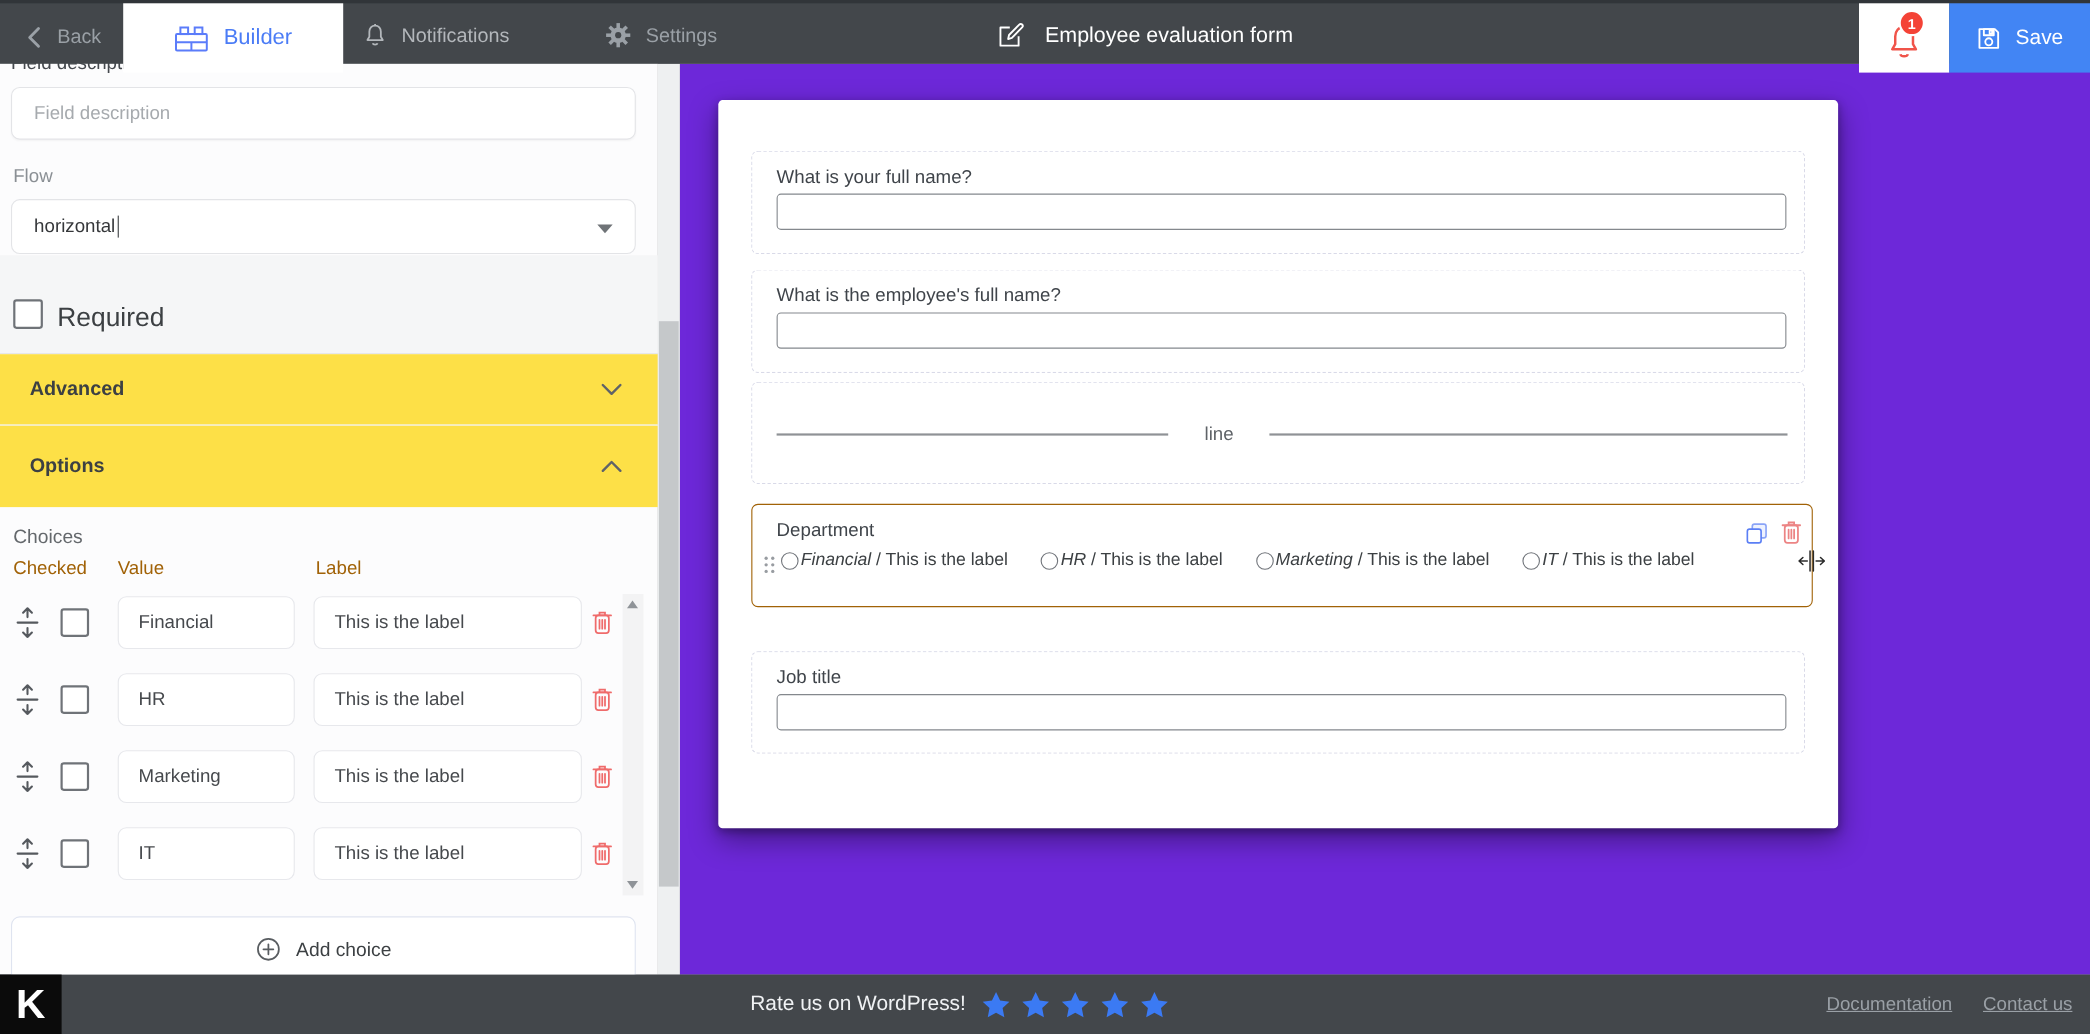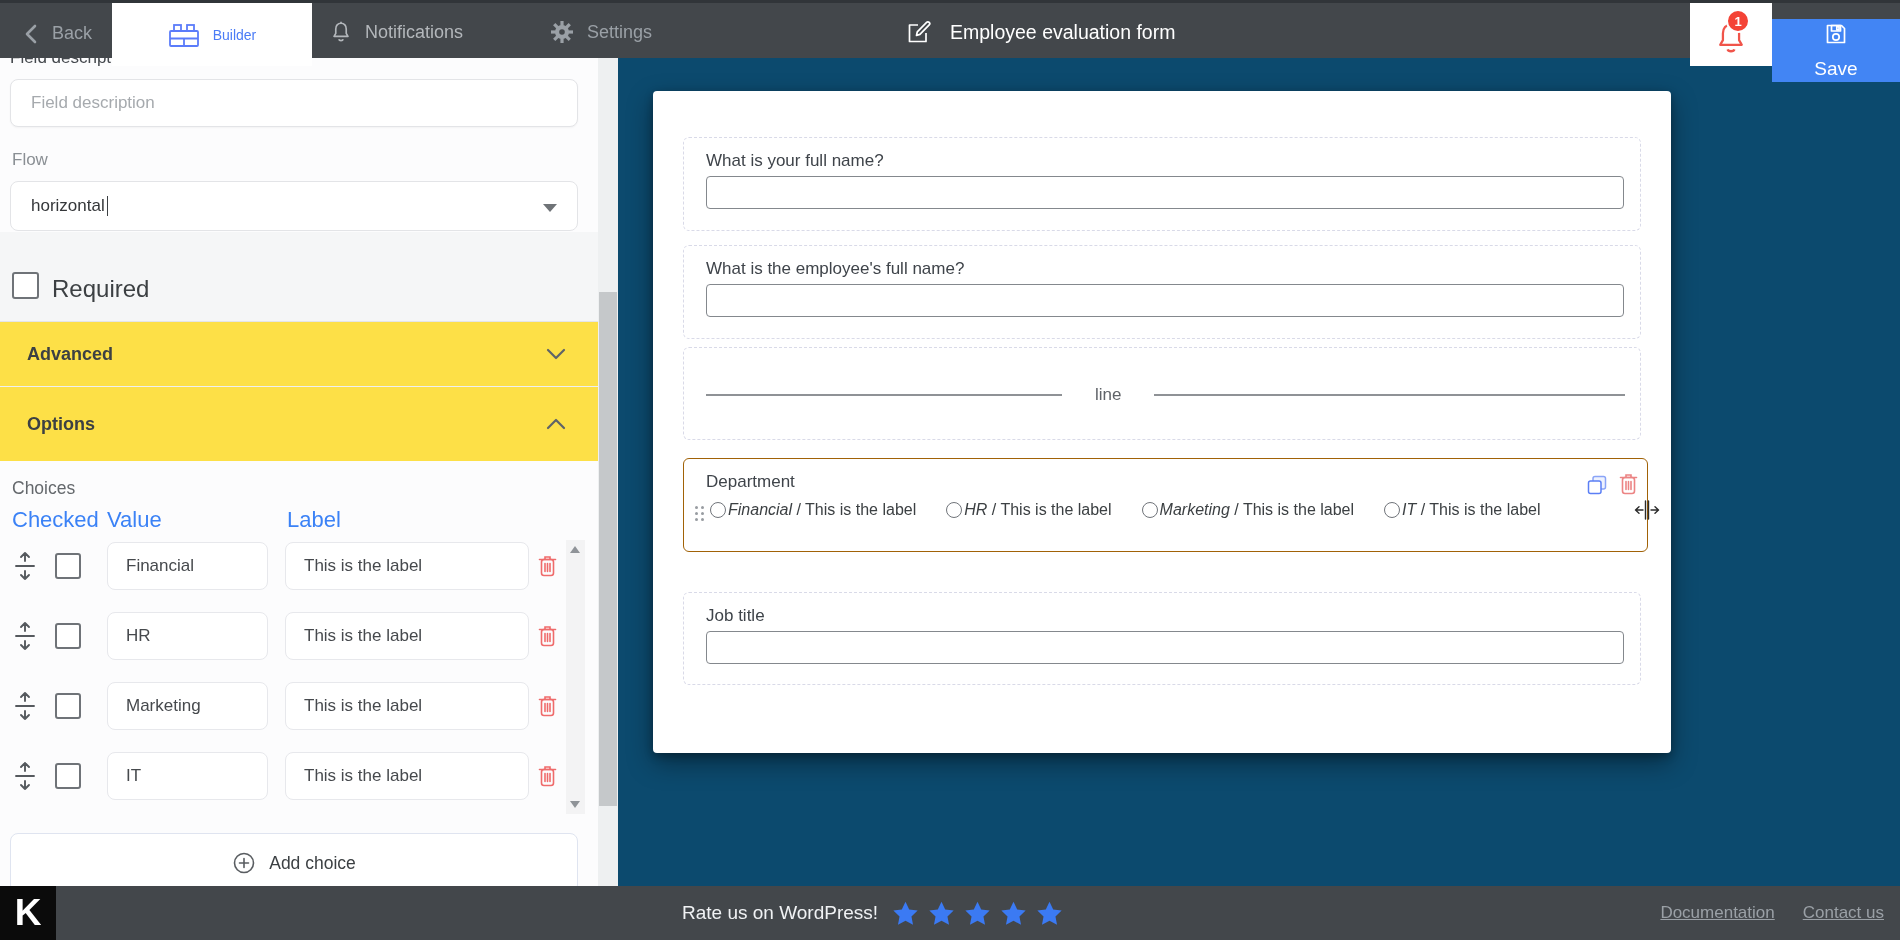--- a/index.html
+++ b/index.html
@@ -6,32 +6,32 @@
   .app{position:relative;width:1900px;height:940px;overflow:hidden;
        font-family:"Liberation Sans",sans-serif;background:#9c9ea0;}
 
   
   .topbar{position:absolute;left:0;top:0;width:1900px;height:58px;background:#43474b;
           border-top:3px solid #313539;box-sizing:border-box;z-index:30;}
   .back-btn{position:absolute;left:22px;top:3px;height:55px;display:flex;align-items:center;gap:12px;
             color:#9aa0a6;font-size:18px;cursor:pointer;}
   .tab{position:absolute;top:0;height:58px;display:flex;align-items:center;gap:13px;cursor:pointer;}
   .tab-builder{left:112px;width:200px;height:63px;background:#ffffff;justify-content:center;
-               color:#4b7cf6;font-size:14px;}
+               color:#4b7cf6;font-size:20px;}
   .tab-notifications{left:330px;color:#b3b7bb;font-size:18px;}
   .tab-settings{left:550px;color:#9aa0a6;font-size:18px;}
   .title-group{position:absolute;left:905px;top:0;height:58px;display:flex;align-items:center;gap:17px;
                color:#ffffff;font-size:19.5px;}
   .bell-box{position:absolute;left:1690px;top:0;width:82px;height:63px;background:#ffffff;cursor:pointer;}
   .bell-box svg{position:absolute;left:24px;top:16px;}
   .badge{position:absolute;left:36px;top:6px;width:24px;height:24px;border-radius:50%;
          background:#f44336;border:2px solid #fff;box-sizing:border-box;color:#fff;font-size:13px;
          font-weight:bold;display:flex;align-items:center;justify-content:center;}
-  .save-btn{position:absolute;left:1772px;top:16px;width:128px;height:63px;background:#4285f4;color:#fff;
-            display:flex;align-items:center;justify-content:center;gap:12px;font-size:19px;cursor:pointer;flex-direction:column;}
+  .save-btn{position:absolute;left:1772px;top:0;width:128px;height:63px;background:#4285f4;color:#fff;
+            display:flex;align-items:center;justify-content:center;gap:12px;font-size:19px;cursor:pointer;}
 
   
   .sidebar{position:absolute;left:0;top:0;width:598px;height:886px;background:#fcfcfd;z-index:10;}
   .clipped-label{position:absolute;left:10px;top:48px;font-size:17px;color:#45494e;}
   .sb-input{position:absolute;left:10px;top:79px;width:568px;height:48px;box-sizing:border-box;
             border:1px solid #e3e4e7;border-radius:8px;padding:0 20px;font-size:17px;color:#3c4043;
             font-family:"Liberation Sans",sans-serif;background:#fff;box-shadow:0 1px 2px rgba(0,0,0,.04);}
   .sb-input::placeholder{color:#a6aaae;opacity:1;}
   .flow-label{position:absolute;left:12px;top:150px;font-size:17px;color:#8a8f94;}
   .flow-select{position:absolute;left:10px;top:181px;width:568px;height:50px;box-sizing:border-box;
@@ -46,21 +46,21 @@
   .required-label{position:absolute;left:52px;top:275px;font-size:24px;color:#3c4043;}
   .divider1{position:absolute;left:0;top:321px;width:598px;height:1px;background:#e4e5e7;}
   .divider2{position:absolute;left:0;top:386px;width:598px;height:1px;background:#eef0f1;}
   .section-row{position:absolute;left:0;width:598px;height:64px;background:#fde047;cursor:pointer;}
   .sec-advanced{top:322px;}
   .sec-options{top:387px;height:74px;}
   .section-row .sec-label{position:absolute;left:27px;top:50%;transform:translateY(-50%);
                           font-size:18px;font-weight:bold;color:#3c4043;}
   .section-row svg{position:absolute;right:32px;top:50%;transform:translateY(-50%);}
   .choices-title{position:absolute;left:12px;top:478px;font-size:17.5px;color:#64686c;}
-  .col-head{position:absolute;top:507px;font-size:22px;color:#3b82f6;}
+  .col-head{position:absolute;top:507px;font-size:17px;color:#a16207;}
   .col-checked{left:12px;} .col-value{left:107px;} .col-label{left:287px;}
 
   .choice-row{position:absolute;left:0;width:598px;height:48px;}
   .choice-row .drag{position:absolute;left:12px;top:9px;cursor:grab;}
   .choice-row .checkbox{position:absolute;left:55px;top:11px;width:26px;height:26px;}
   .choice-input{position:absolute;top:0;height:48px;box-sizing:border-box;border:1px solid #e7e8ec;
                 border-radius:8px;padding:0 18px;font-size:17px;color:#46494d;background:#fff;
                 font-family:"Liberation Sans",sans-serif;}
   .ci-value{left:107px;width:161px;}
   .ci-label{left:285px;width:244px;}
@@ -73,21 +73,21 @@
           border-right:5.5px solid transparent;border-top:7px solid #8f9398;}
 
   .add-choice{position:absolute;left:10px;top:833px;width:568px;height:60px;box-sizing:border-box;
               border:1px solid #dfe4f0;border-radius:8px;background:#fff;display:flex;align-items:center;
               justify-content:center;gap:13px;font-size:17.5px;color:#3c4043;cursor:pointer;}
 
   .main-scrollbar{position:absolute;left:598px;top:58px;width:20px;height:828px;background:#eef0f1;z-index:11;}
   .msb-thumb{position:absolute;left:1px;top:234px;width:18px;height:514px;background:#c5c8ca;cursor:pointer;}
 
   
-  .canvas{position:absolute;left:618px;top:58px;width:1282px;height:828px;background:#0c4a6e;}
+  .canvas{position:absolute;left:618px;top:58px;width:1282px;height:828px;background:#6d28d9;}
   .card{position:absolute;left:35px;top:33px;width:1018px;height:662px;background:#fff;border-radius:4px;
         box-shadow:0 10px 26px rgba(0,0,0,.38),0 3px 8px rgba(0,0,0,.28);}
   .field{position:absolute;left:30px;width:958px;box-sizing:border-box;border-radius:6px;}
   .field.dashed{border:1px dashed #d9dae8;}
   .f1{top:46px;height:94px;} .f2{top:154px;height:94px;} .f3{top:256px;height:93px;}
   .f4{top:367px;height:94px;width:965px;border:1px solid #a16207;background:#fff;}
   .f5{top:501px;height:93px;}
   .field-label{position:absolute;left:22px;top:13px;font-size:17px;color:#3f444a;}
   .field-input{position:absolute;left:22px;top:38px;width:918px;height:33px;box-sizing:border-box;
                border:1px solid #84888d;border-radius:4px;background:#fff;font-size:16px;

